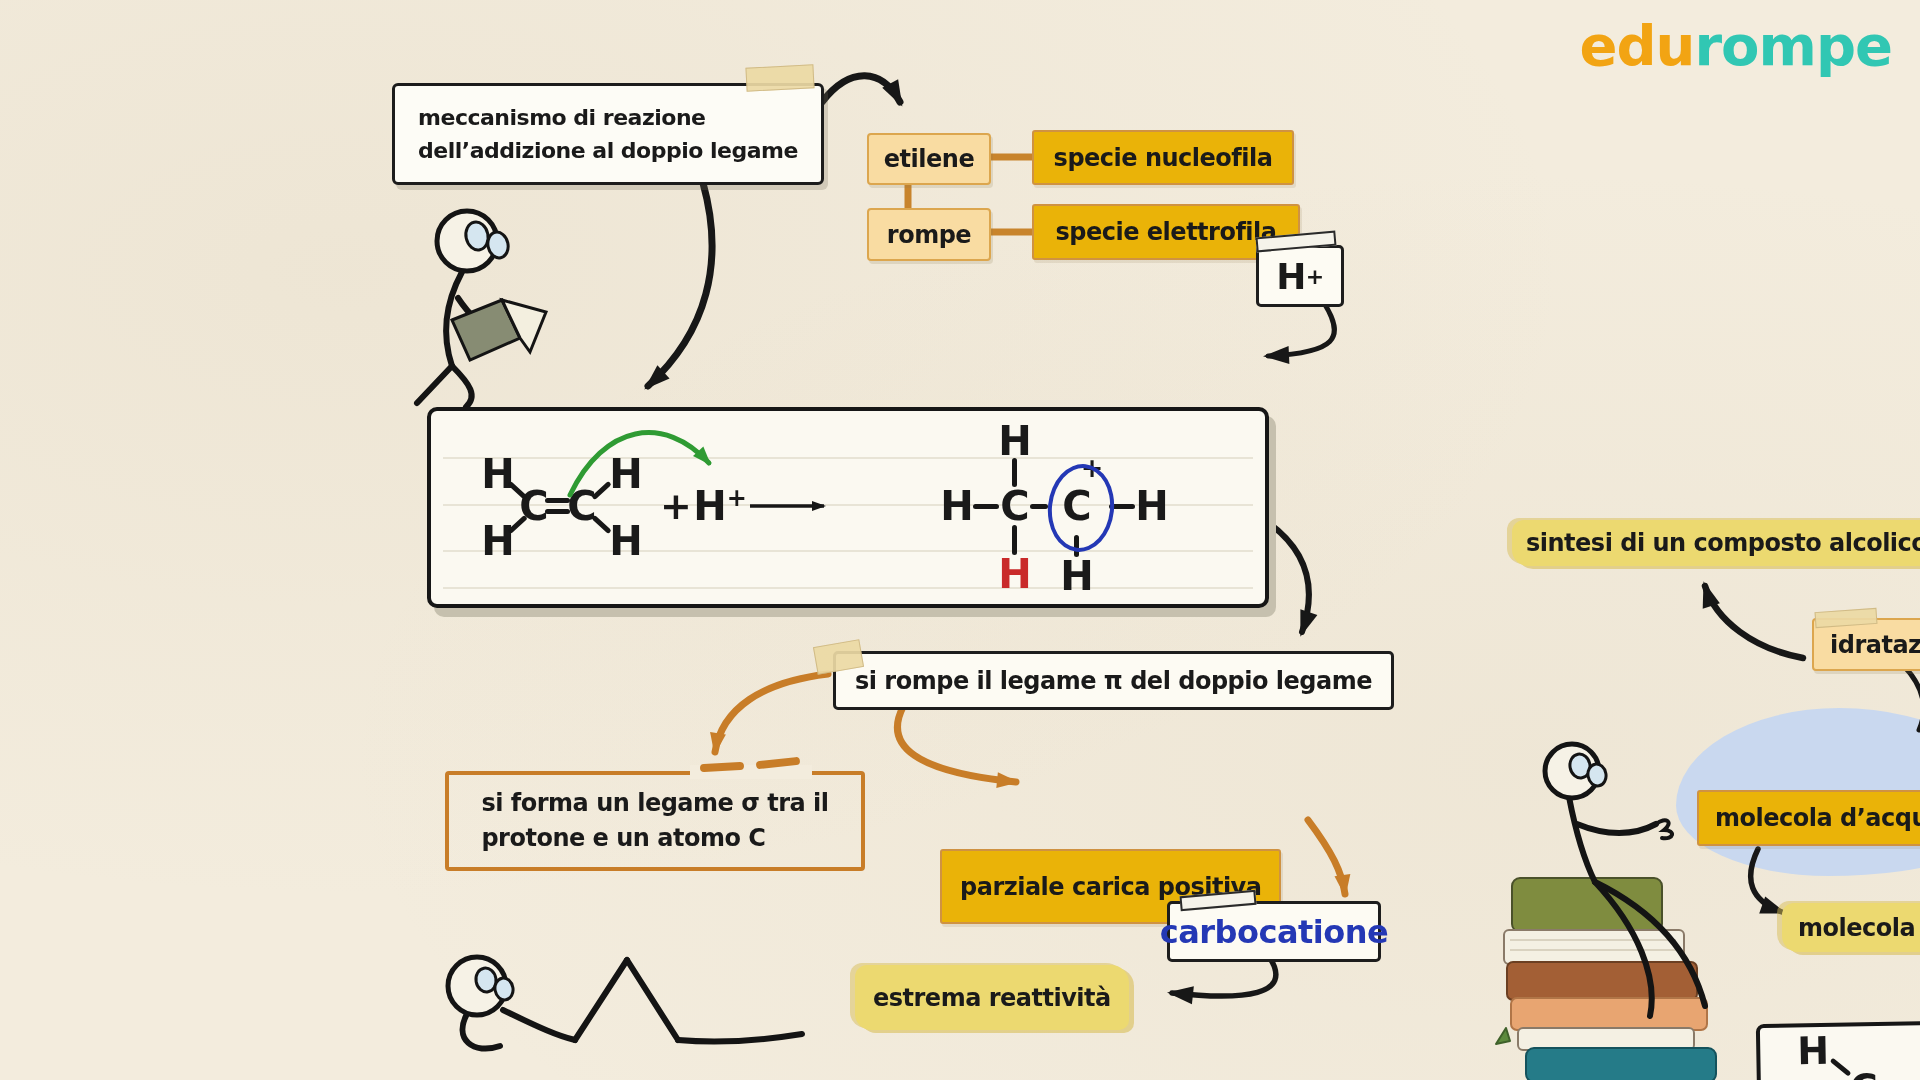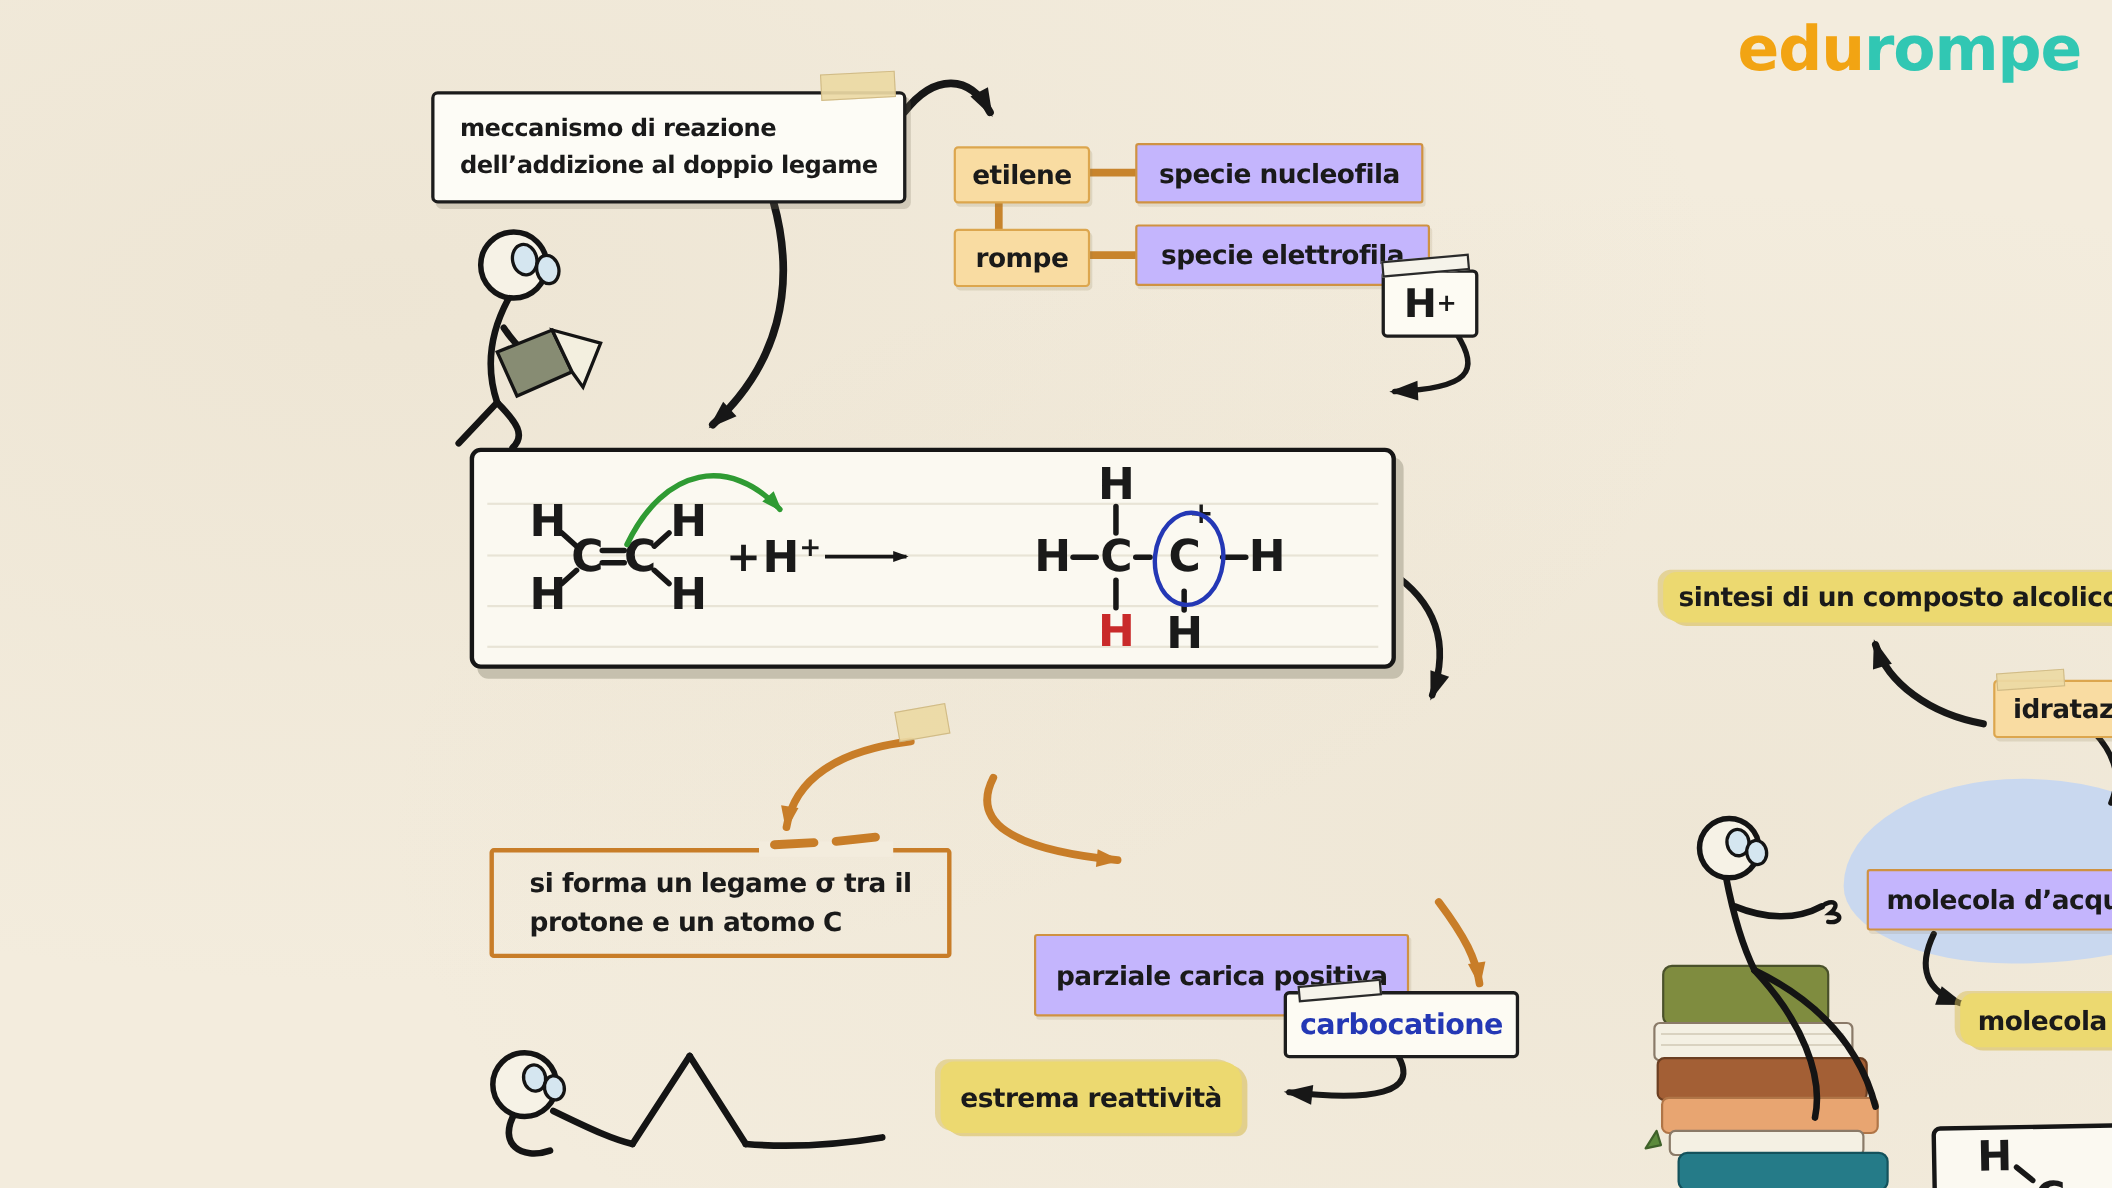--- a/index.html
+++ b/index.html
@@ -7,21 +7,21 @@
          font-family:"DejaVu Sans",sans-serif;font-weight:bold;color:#1a1a1a}
   .stage::before{content:"";position:absolute;inset:0;pointer-events:none;
     background:radial-gradient(ellipse at 18% 25%, rgba(205,190,160,.14), transparent 55%),
                radial-gradient(ellipse at 80% 70%, rgba(205,190,160,.12), transparent 55%);}
   .abs{position:absolute}
   .node{display:flex;align-items:center;justify-content:center;font-size:24px;
         letter-spacing:-0.5px;white-space:nowrap}
   .fit{width:auto;padding:8px 18px}
   .fill-orange{background:#f9dca2;border:2px solid #dca64e;border-radius:4px;
                box-shadow:2px 3px 0 rgba(140,120,80,.18)}
-  .white-orange{background:#c4b5fd;border:2px solid #cf9242;border-radius:3px;
+  .white-orange{background:#eab308;border:2px solid #cf9242;border-radius:3px;
                 box-shadow:2px 3px 0 rgba(140,120,80,.15)}
   .white-black{background:#fdfbf3;border:3px solid #1d1d1d;border-radius:5px}
   .outline-orange{border:4px solid #c87d28;border-radius:4px}
   .hl{background:#ecd970;border-radius:12px 18px 10px 16px;
       box-shadow:5px 3px 0 rgba(216,190,88,.6),-5px -2px 0 rgba(216,190,88,.5)}
   .preline{white-space:pre-line;}
   .tape{background:rgba(236,217,164,.92);border:1px solid rgba(185,160,105,.55)}
   .flap{background:#f5f3ea;border:2px solid #2a2a2a}
   .atom{position:absolute;transform:translate(-50%,-50%);font-size:40px;line-height:1}
   .atom sup{font-size:24px}
@@ -192,32 +192,34 @@
     <div class="bond" style="left:542px;top:93px;width:26px;height:5px"></div>
     <div class="bond" style="left:599px;top:93px;width:18px;height:5px"></div>
     <div class="bond" style="left:678px;top:93px;width:26px;height:5px"></div>
     <div class="bond" style="left:581px;top:47px;width:5px;height:29px"></div>
     <div class="bond" style="left:581px;top:114px;width:5px;height:30px"></div>
     <div class="bond" style="left:643px;top:124px;width:5px;height:22px"></div>
     <div class="blue-ellipse" style="left:617px;top:53px;width:58px;height:80px"></div>
   </div>
 
   <div class="abs tape" style="left:815px;top:643px;width:45px;height:26px;transform:rotate(-10deg);z-index:4"></div>
+  <div class="abs node" style="left:833px;top:651px;width:555px;height:53px;background:#fdfbf3;border:3px solid #1d1d1d;
+              border-radius:5px;z-index:3">si rompe il legame π del doppio legame</div>
 
   <div class="abs node outline-orange preline" style="left:445px;top:771px;width:412px;height:92px;line-height:1.45;white-space:pre-line;z-index:3">si forma un legame σ tra il
 protone e un atomo C</div>
   <div class="abs" style="left:690px;top:765px;width:122px;height:14px;background:#f3ecdd;z-index:4"></div>
   <div class="dash abs" style="left:700px;top:763px;width:44px;transform:rotate(-3deg);z-index:5"></div>
   <div class="dash abs" style="left:756px;top:759px;width:44px;transform:rotate(-6deg);z-index:5"></div>
 
 
   <div class="abs node white-orange fit" style="left:940px;top:849px;height:55px;z-index:3">parziale carica positiva</div>
 
   <div class="abs flap" style="left:1180px;top:893px;width:72px;height:11px;transform:rotate(-5deg);z-index:4"></div>
-  <div class="abs node white-black" style="left:1167px;top:901px;width:208px;height:55px;font-size:26px;color:#2438b5;z-index:3">carbocatione</div>
+  <div class="abs node white-black" style="left:1167px;top:901px;width:208px;height:55px;font-size:32px;color:#2438b5;z-index:3">carbocatione</div>
 
   <div class="abs node hl fit" style="left:855px;top:965px;height:49px;z-index:3">estrema reattività</div>
 
   <div class="abs node hl" style="left:1512px;top:520px;width:500px;height:46px;justify-content:flex-start;padding-left:14px;z-index:3">sintesi di un composto alcolico</div>
 
   <div class="abs tape" style="left:1815px;top:610px;width:60px;height:14px;transform:rotate(-4deg);z-index:4"></div>
   <div class="abs node fill-orange" style="left:1812px;top:618px;width:170px;height:49px;justify-content:flex-start;padding-left:16px;z-index:3">idratazione</div>
 
   <div class="abs node white-orange" style="left:1697px;top:790px;width:280px;height:52px;justify-content:flex-start;padding-left:16px;z-index:3">molecola d’acqua</div>
 

